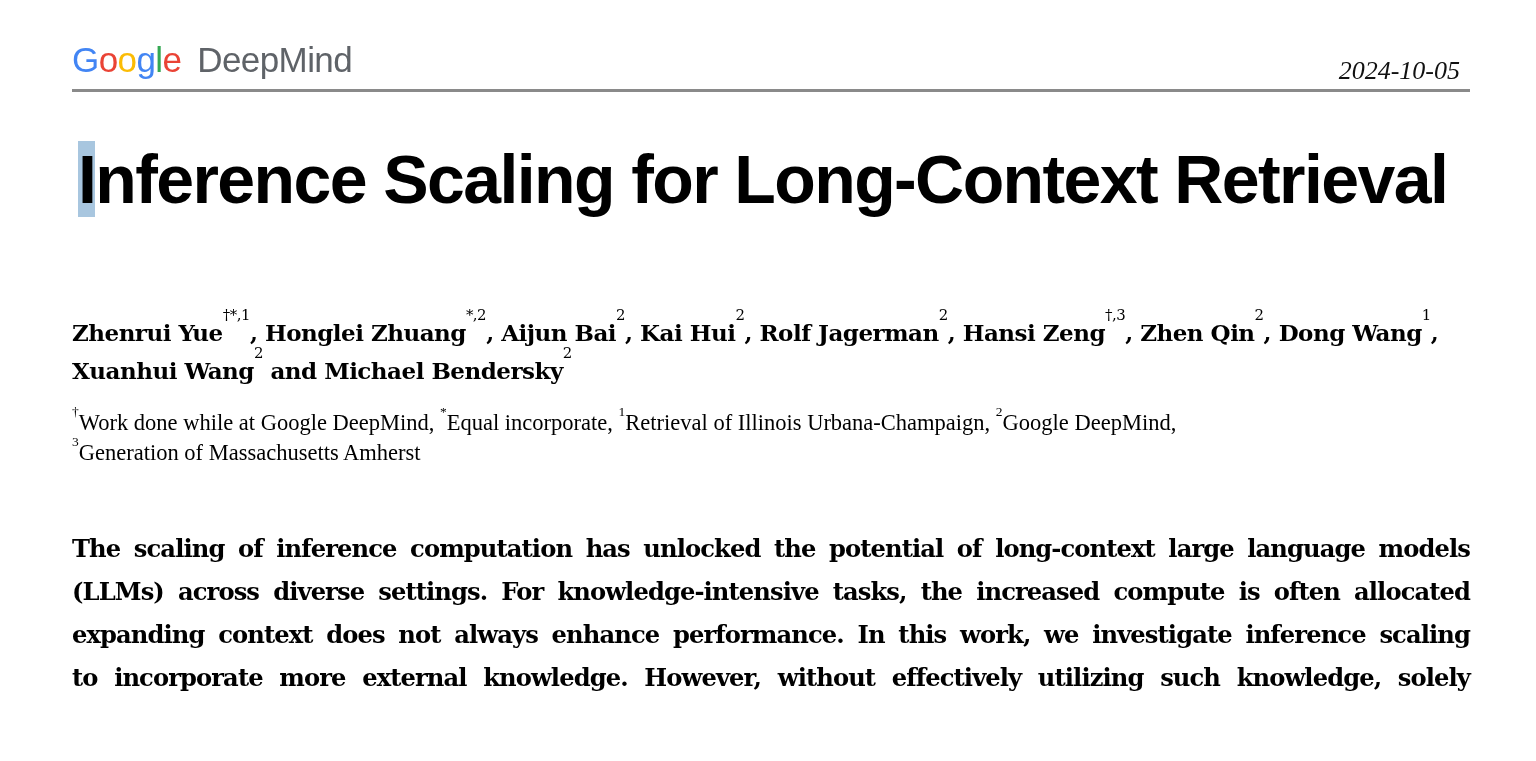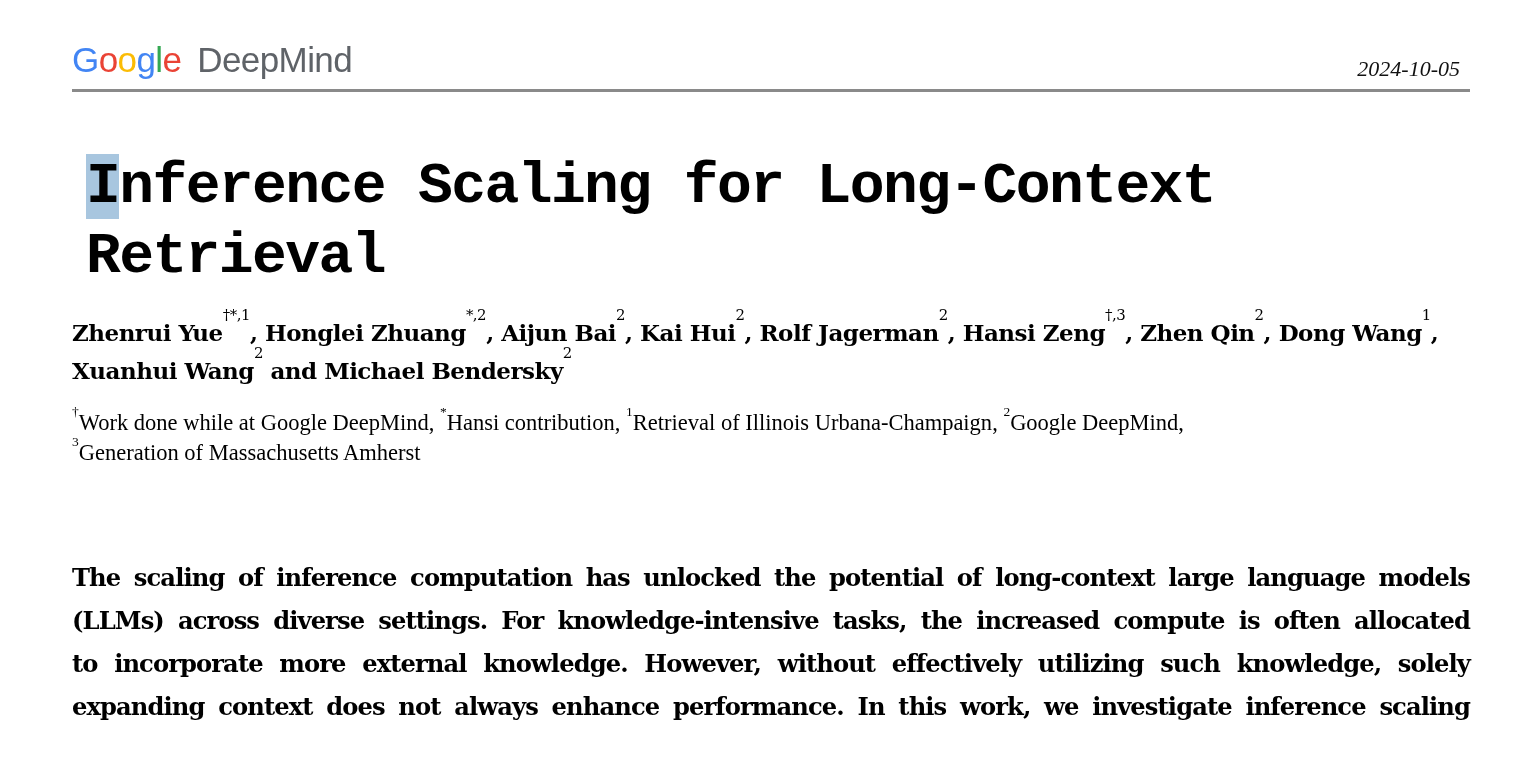--- a/index.html
+++ b/index.html
@@ -38,40 +38,40 @@
     .logo .dm {
       color: #5f6368;
       margin-left: 16px;
     }
     .date {
       position: absolute;
       right: 10px;
       top: 20px;
       font-family: "Liberation Serif", serif;
       font-style: italic;
-      font-size: 22px;
+      font-size: 26px;
       color: #111;
     }
     .rule {
       position: absolute;
       left: 72px;
       top: 89px;
       width: 1398px;
       height: 3px;
       background: #8a8a8a;
     }
     .title {
       position: absolute;
       left: 70px;
       top: 136px;
       width: 1420px;
-      margin: 16px;
-      font-family: Liberation Mono, monospace;
+      margin: 8px;
+      font-family: Liberation Sans, sans-serif;
       font-weight: bold;
-      font-size: 58px;
+      font-size: 68px;
       line-height: 70px;
       letter-spacing: -1.6px;
     }
     .title .cursor-hl {
       background: #a8c6df;
     }
     .authors {
       position: absolute;
       left: 72px;
       top: 314px;
@@ -96,21 +96,21 @@
       top: 408px;
       width: 1420px;
       font-family: "Liberation Serif", serif;
       font-size: 22.5px;
       line-height: 30px;
     }
     .affil sup { top: -3px; font-size: 60%; }
     .abstract {
       position: absolute;
       left: 72px;
-      top: 556px;
+      top: 527px;
       width: 1398px;
       margin: 0;
       font-family: "DejaVu Serif", serif;
       font-weight: bold;
       font-size: 24.2px;
       line-height: 43px;
       letter-spacing: -0.9px;
       text-align: justify;
       text-align-last: justify;
     }
@@ -132,21 +132,21 @@
 </div>
 <div class="rule"></div>
 
 <h1 class="title"><span class="cursor-hl">I</span><span>nference Scaling for Long-Context Retrieval</span><br></h1>
 
 <div class="authors">
   <span>Zhenrui Yue</span><sup>†*,1</sup><span>, </span><span>Honglei Zhuang</span><sup>*,2</sup><span>, </span><span>Aijun Bai</span><sup>2</sup><span>, </span><span>Kai Hui</span><sup>2</sup><span>, </span><span>Rolf Jagerman</span><sup>2</sup><span>, </span><span>Hansi Zeng</span><sup>†,3</sup><span>, </span><span>Zhen Qin</span><sup>2</sup><span>, </span><span>Dong Wang</span><sup>1</sup><span>, </span><span>Xuanhui Wang</span><sup>2</sup><span> and </span><span>Michael Bendersky</span><sup>2</sup>
 </div>
 
 <div class="affil">
-  <sup>†</sup><span>Work done while at Google DeepMind</span>, <sup>*</sup><span>Hansi contribution</span>, <sup>1</sup><span>Retrieval of Illinois Urbana-Champaign</span>, <sup>2</sup><span>Google DeepMind</span>,<br><sup>3</sup><span>Generation of Massachusetts Amherst</span>
+  <sup>†</sup><span>Work done while at Google DeepMind</span>, <sup>*</sup><span>Equal incorporate</span>, <sup>1</sup><span>Retrieval of Illinois Urbana-Champaign</span>, <sup>2</sup><span>Google DeepMind</span>,<br><sup>3</sup><span>Generation of Massachusetts Amherst</span>
 </div>
 
 <p class="abstract">
   <span class="line">The scaling of inference computation has unlocked the potential of long-context large language models</span>
   <span class="line">(LLMs) across diverse settings. For knowledge-intensive tasks, the increased compute is often allocated</span>
+  <span class="line">expanding context does not always enhance performance. In this work, we investigate inference scaling</span>
   <span class="line">to incorporate more external knowledge. However, without effectively utilizing such knowledge, solely</span>
-  <span class="line">expanding context does not always enhance performance. In this work, we investigate inference scaling</span>
 </p>
 
 </body></html>

